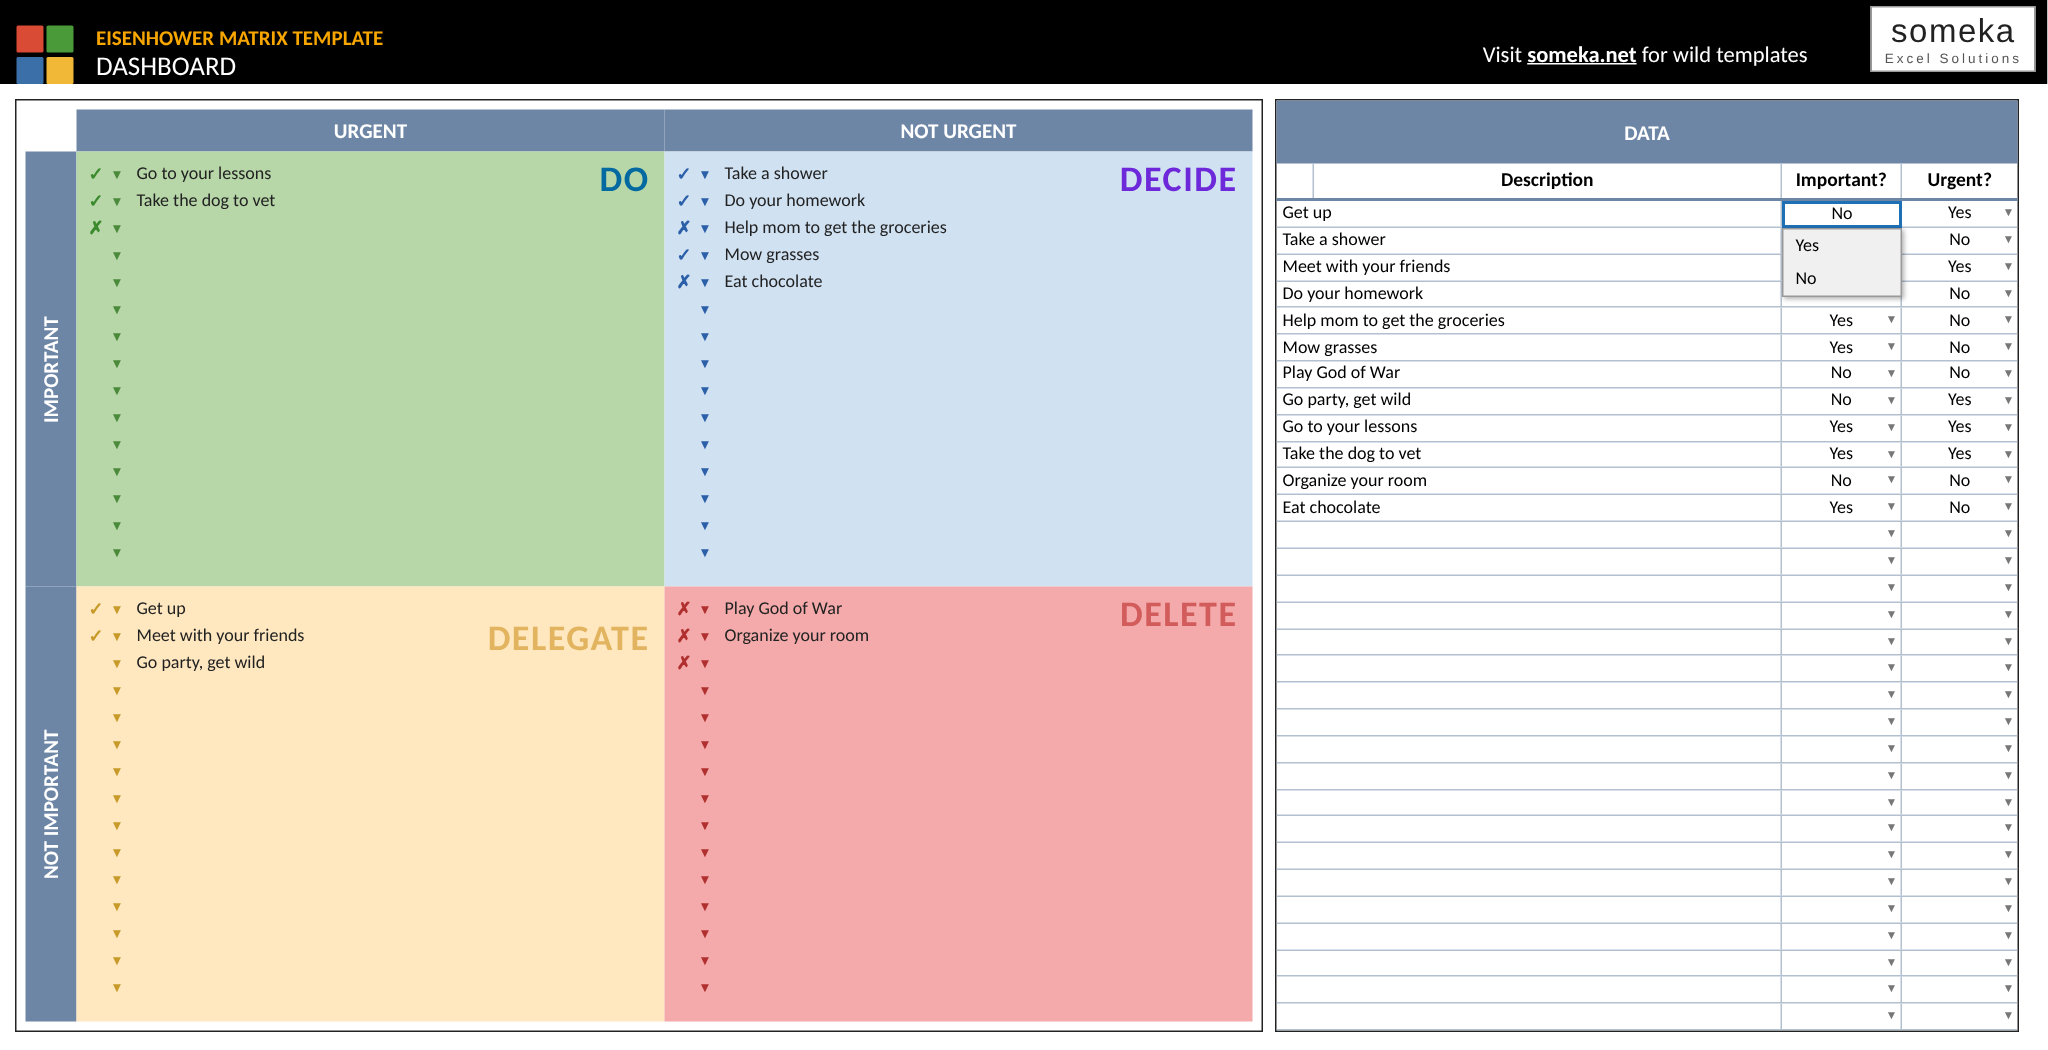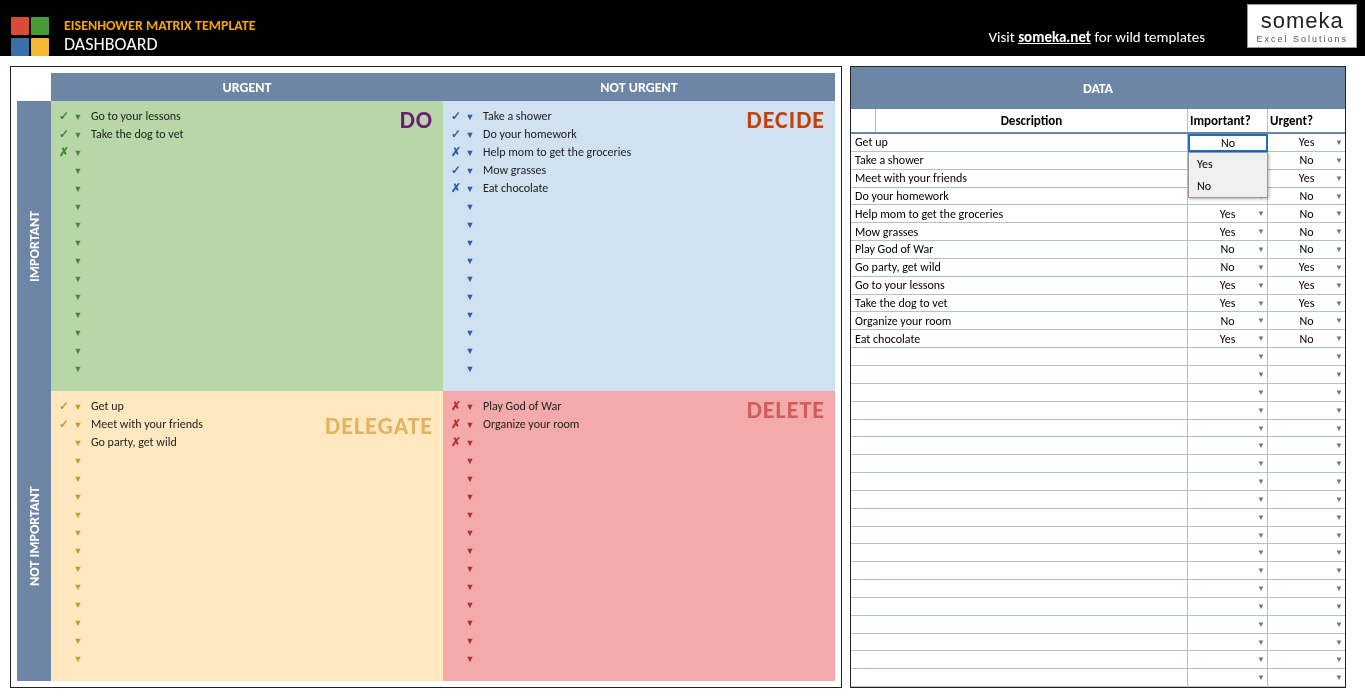--- a/index.html
+++ b/index.html
@@ -21,40 +21,40 @@
   .matrix{display:grid;grid-template-columns:34px 1fr 1fr;grid-template-rows:28px 1fr 1fr;width:100%;height:100%;}
   .colhdr{background:#6e86a6;color:#fff;text-align:center;font-weight:bold;font-size:14px;display:flex;align-items:center;justify-content:center;}
   .rowhdr{background:#6e86a6;color:#fff;writing-mode:vertical-rl;transform:rotate(180deg);text-align:center;font-weight:bold;font-size:14px;display:flex;align-items:center;justify-content:center;}
   .corner{background:#fff;}
   .quad{position:relative;padding:6px 6px;overflow:hidden;}
   .q-do{background:#b7d7a8;}
   .q-decide{background:#d0e1f2;}
   .q-delegate{background:#ffe8bf;}
   .q-delete{background:#f4aaaa;}
   .qlabel{position:absolute;right:10px;top:4px;font-weight:bold;font-size:24px;letter-spacing:1px;}
-  .ql-do{color:#701a75;}
-  .ql-decide{color:#c2410c;}
+  .ql-do{color:#0369a1;}
+  .ql-decide{color:#6d28d9;}
   .ql-delegate{color:#e2b45f;margin-top:16px;}
   .ql-delete{color:#d25b5b;}
   .qrows{display:flex;flex-direction:column;gap:0;}
   .qrow{display:flex;align-items:center;height:18px;}
   .mark{width:14px;text-align:center;font-size:12px;font-weight:bold;}
   .mk-g{color:#3b8a2e;}
   .mk-b{color:#2b5fa8;}
   .mk-y{color:#c79a2a;}
   .mk-r{color:#b03030;}
   .droparr{width:14px;font-size:9px;margin-right:6px;text-align:center;}
   .ar-g{color:#4b8a3a;}
   .ar-b{color:#2b5fa8;}
   .ar-y{color:#c79a2a;}
   .ar-r{color:#b03030;}
   .qtxt{font-size:12px;color:#222;}
   .datahdr{background:#6e86a6;color:#fff;text-align:center;font-weight:bold;font-size:14px;height:42px;display:flex;align-items:center;justify-content:center;}
   .colrow{display:flex;border-bottom:2px solid #6e86a6;padding-left:24px;}
-  .dcol{font-weight:bold;padding:4px 2px;border-left:1px solid #b3c0d0;font-size:13px;}
+  .dcol{font-weight:bold;text-align:center;padding:4px 2px;border-left:1px solid #b3c0d0;font-size:13px;}
   .dc-desc{flex:1;text-align:center;}
   .dc-imp{width:80px;}
   .dc-urg{width:78px;border-right:none;}
   .drows{flex:1;overflow:hidden;display:flex;flex-direction:column;position:relative;}
   .drow{display:flex;height:18px;border-bottom:1px solid #b3c0d0;align-items:center;}
   .cell{height:100%;display:flex;align-items:center;border-left:1px solid #b3c0d0;padding:0 4px;position:relative;}
   .c-desc{flex:1;border-left:none;}
   .c-imp{width:80px;justify-content:center;}
   .c-urg{width:78px;justify-content:center;}
   .ddarr{position:absolute;right:2px;top:3px;font-size:8px;color:#777;}

